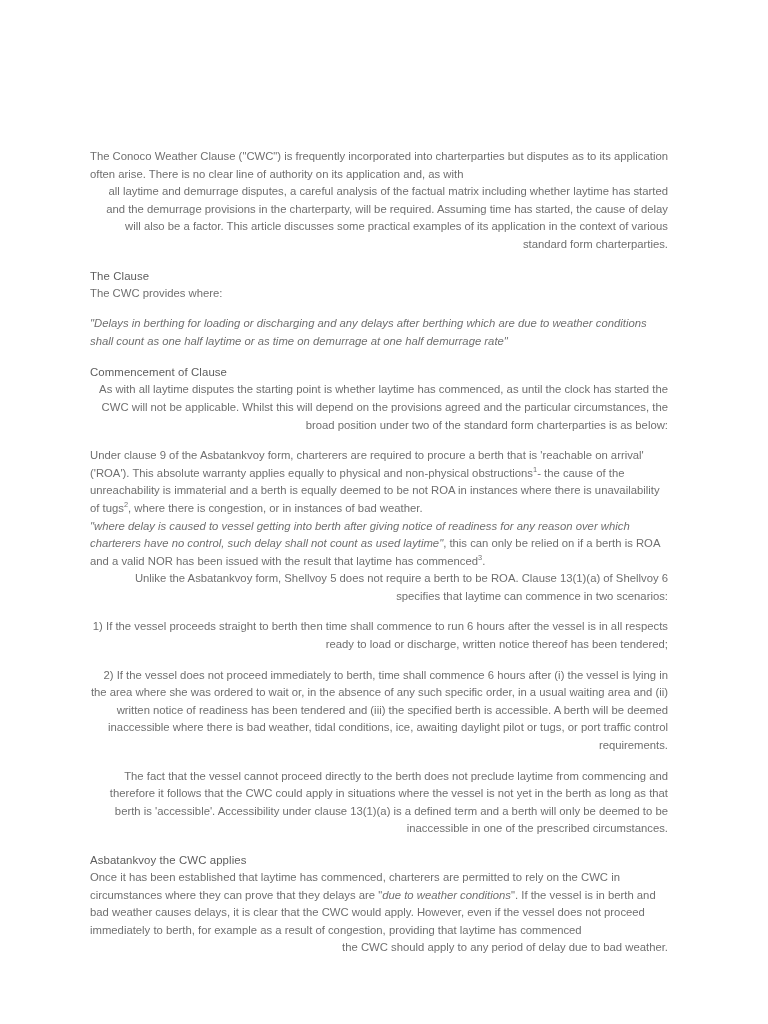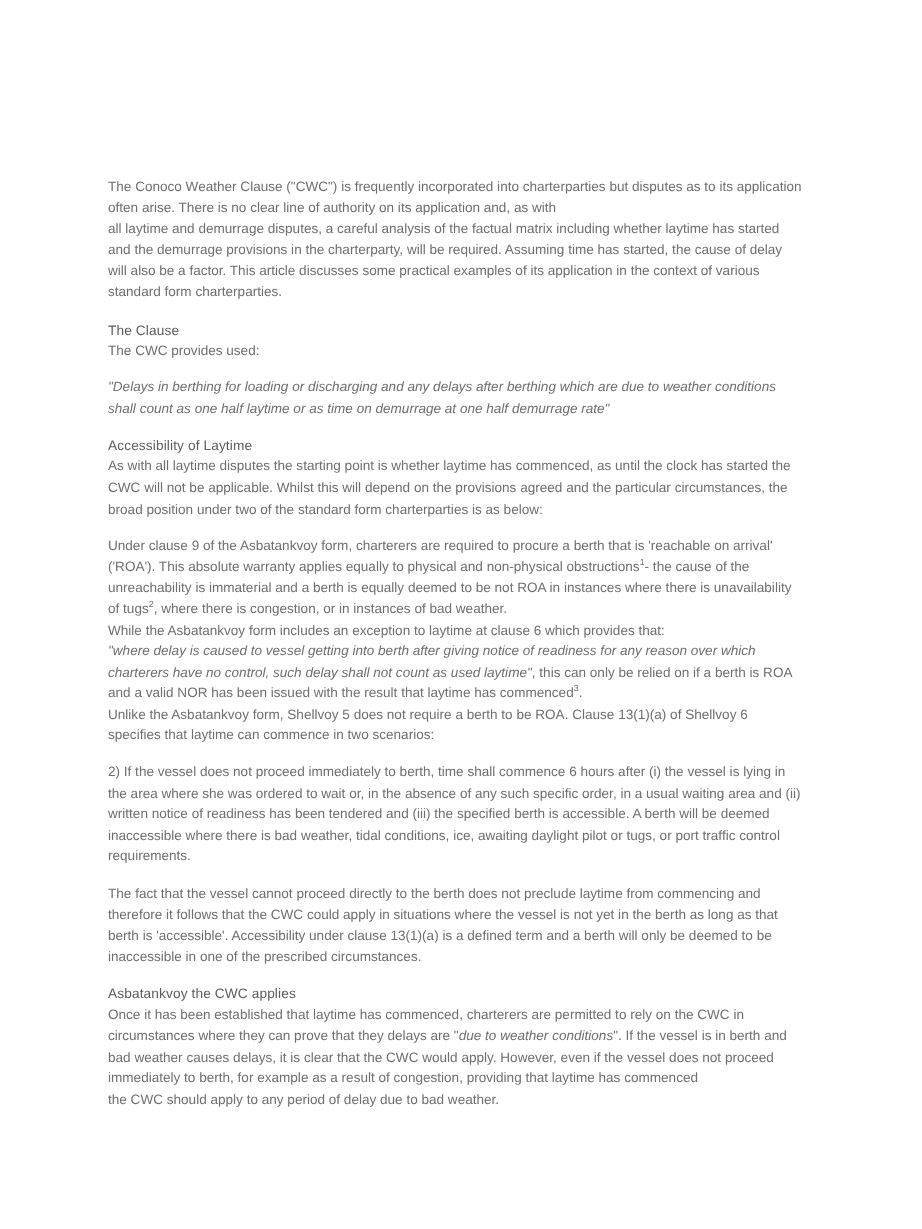--- a/index.html
+++ b/index.html
@@ -27,20 +27,21 @@
   }
   p {
     margin: 0 0 0 0;
     font-size: 11.3px;
     line-height: 17.6px;
     color: #6f6f6f;
     text-align: left;
   }
   .para {
     margin-bottom: 13px;
+    text-align: right;
   }
   .para-tight {
     margin-bottom: 0;
   }
   h2.heading {
     margin: 0 0 0 0;
     font-size: 11.4px;
     line-height: 18px;
     font-weight: normal;
     color: #5d5d5d;
@@ -68,43 +69,43 @@
 
     <p class="para-tight">
       <span>The Conoco Weather Clause ("CWC") is frequently incorporated into charterparties but disputes as to its application often arise. There is no clear line of authority on its application and, as with</span>
     </p>
     <p class="para">
       <span>all laytime and demurrage disputes, a careful analysis of the factual matrix including whether laytime has started and the demurrage provisions in the charterparty, will be required. Assuming time has started, the cause of delay will also be a factor. This article discusses some practical examples of its application in the context of various standard form charterparties.</span>
     </p>
 
     <h2 class="heading">The Clause</h2>
     <p class="para-tight">
-      <span>The CWC provides used:</span>
+      <span>The CWC provides where:</span>
     </p>
     <p class="quote">
       <span>"Delays in berthing for loading or discharging and any delays after berthing which are due to weather conditions shall count as one half laytime or as time on demurrage at one half demurrage rate"</span>
     </p>
 
-    <h2 class="heading">Accessibility of Laytime</h2>
+    <h2 class="heading">Commencement of Clause</h2>
     <p class="para">
       <span>As with all laytime disputes the starting point is whether laytime has commenced, as until the clock has started the CWC will not be applicable. Whilst this will depend on the provisions agreed and the particular circumstances, the broad position under two of the standard form charterparties is as below:</span>
     </p>
 
     <p class="para-tight">
       <span>Under clause 9 of the Asbatankvoy form, charterers are required to procure a berth that is 'reachable on arrival' ('ROA'). This absolute warranty applies equally to physical and non-physical obstructions</span><sup>1</sup><span>- the cause of the unreachability is immaterial and a berth is equally deemed to be not ROA in instances where there is unavailability of tugs</span><sup>2</sup><span>, where there is congestion, or in instances of bad weather.</span>
     </p>
     <p class="para-tight">
-      <span>While the Asbatankvoy form includes an exception to laytime at clause 6 which provides that:</span>
-    </p>
-    <p class="para-tight">
       <em class="i">"where delay is caused to vessel getting into berth after giving notice of readiness for any reason over which charterers have no control, such delay shall not count as used laytime"</em><span>, this can only be relied on if a berth is ROA and a valid NOR has been issued with the result that laytime has commenced</span><sup>3</sup><span>.</span>
     </p>
 
     <p class="para">
       <span>Unlike the Asbatankvoy form, Shellvoy 5 does not require a berth to be ROA. Clause 13(1)(a) of Shellvoy 6 specifies that laytime can commence in two scenarios:</span>
+    </p>
+    <p class="para">
+      <span>1) If the vessel proceeds straight to berth then time shall commence to run 6 hours after the vessel is in all respects ready to load or discharge, written notice thereof has been tendered;</span>
     </p>
     <p class="para">
       <span>2) If the vessel does not proceed immediately to berth, time shall commence 6 hours after (i) the vessel is lying in the area where she was ordered to wait or, in the absence of any such specific order, in a usual waiting area and (ii) written notice of readiness has been tendered and (iii) the specified berth is accessible. A berth will be deemed inaccessible where there is bad weather, tidal conditions, ice, awaiting daylight pilot or tugs, or port traffic control requirements.</span>
     </p>
     <p class="para">
       <span>The fact that the vessel cannot proceed directly to the berth does not preclude laytime from commencing and therefore it follows that the CWC could apply in situations where the vessel is not yet in the berth as long as that berth is 'accessible'. Accessibility under clause 13(1)(a) is a defined term and a berth will only be deemed to be inaccessible in one of the prescribed circumstances.</span>
     </p>
 
     <h2 class="heading">Asbatankvoy the CWC applies</h2>
     <p class="para-tight">

